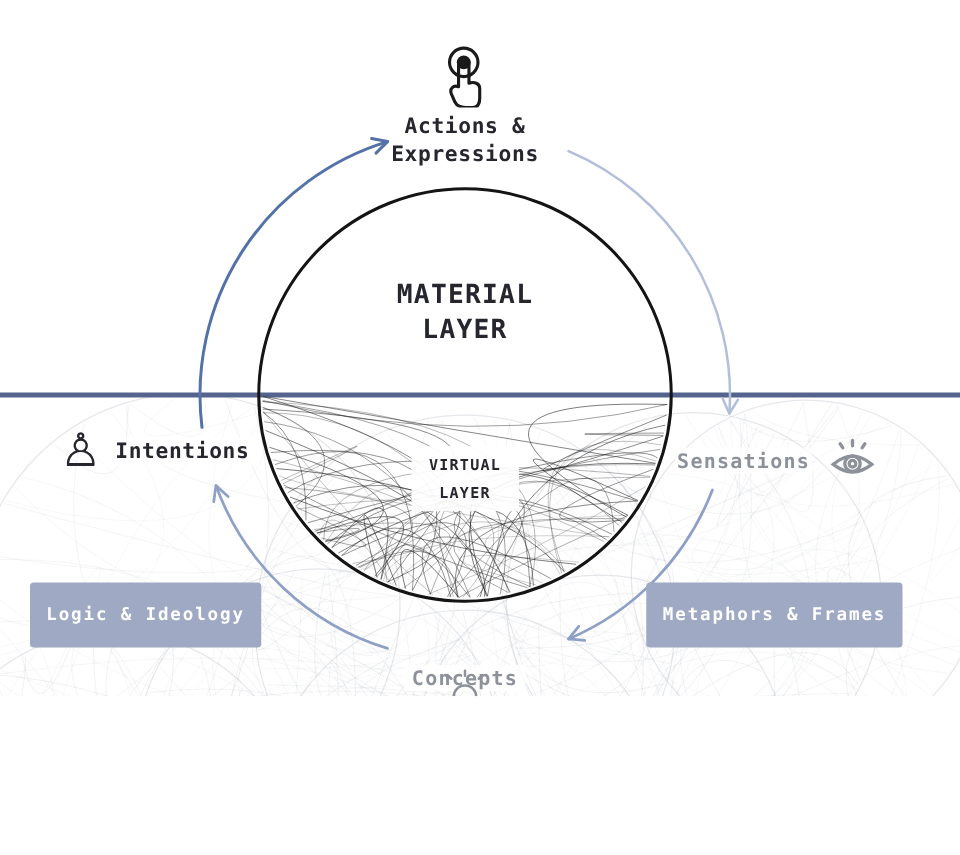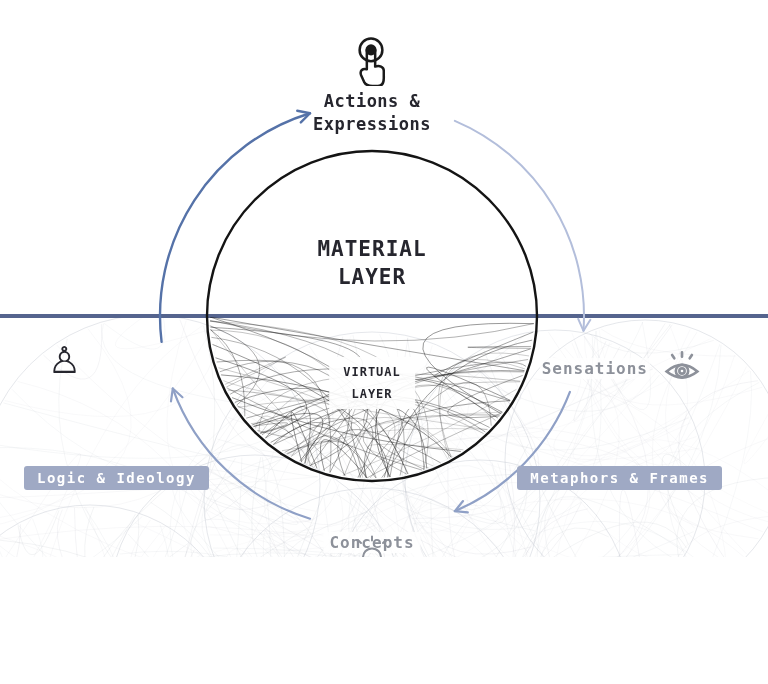--- a/index.html
+++ b/index.html
@@ -6,37 +6,37 @@
   .canvas{
     position:relative;width:768px;height:557px;overflow:hidden;background:#ffffff;
     font-family:"DejaVu Sans Mono","Liberation Mono",monospace;
   }
   svg.art{position:absolute;left:0;top:0;}
   .label{position:absolute;white-space:pre-line;font-weight:bold;}
   .dark{color:var(--dark_text);}
   .gray{color:var(--gray_text);}
   .node-top{left:372px;top:90px;transform:translateX(-50%);text-align:center;
     font-size:17px;line-height:23px;letter-spacing:.5px;}
-  .layer-material{left:372px;top:235px;transform:translateX(-50%);text-align:center;
+  .layer-material{left:372px;top:221px;transform:translateX(-50%);text-align:center;
     font-size:21px;line-height:28px;letter-spacing:1px;}
   .layer-virtual{left:372px;top:357px;transform:translateX(-50%);text-align:center;
     font-size:12px;line-height:22px;letter-spacing:1px;background:rgba(255,255,255,.92);
     padding:4px 14px;}
   .node-left{position:absolute;left:48px;top:342px;display:flex;align-items:center;gap:9px;}
   .node-left .txt{font-size:17px;letter-spacing:.5px;background:rgba(255,255,255,.75);padding:1px 2px;}
   .pawn{font-family:"DejaVu Sans",sans-serif;font-size:37px;line-height:38px;color:var(--dark_text);}
   .node-right{position:absolute;right:64px;top:346px;display:flex;align-items:center;gap:10px;margin-left:16px;}
   .node-right .txt{font-size:16px;letter-spacing:1px;background:rgba(255,255,255,.75);padding:1px 2px;}
   .node-bottom{left:372px;top:532px;transform:translateX(-50%);font-size:16px;
     letter-spacing:1px;background:rgba(255,255,255,.85);padding:1px 6px;}
   .icon{position:absolute;}
   .icon-tap{left:348px;top:36px;}
   .icon-bulb{left:351px;top:534px;}
   .badge{position:absolute;top:466px;background:var(--badge_bg);color:var(--badge_text);
-    font-weight:bold;font-size:14px;letter-spacing:1.5px;padding:4px 13px;border-radius:3px;}
+    font-weight:bold;font-size:14px;letter-spacing:1.5px;padding:18px 13px;border-radius:3px;}
   .badge-left{left:24px;}
   .badge-right{right:46px;}
 </style>
 </head>
 <body>
 
 <div class="canvas">
 
   <svg class="art" id="art" width="768" height="684" viewBox="0 0 768 684">
       <defs>
@@ -441,20 +441,21 @@
   <div class="label dark node-top">Actions &amp;
 Expressions</div>
 
   <div class="label dark layer-material">MATERIAL
 LAYER</div>
   <div class="label dark layer-virtual">VIRTUAL
 LAYER</div>
 
   <div class="node-left">
     <span class="pawn">♙</span>
+    <span class="label dark txt" style="position:static">Intentions</span>
   </div>
 
   <div class="node-right">
     <span class="label gray txt" style="position:static">Sensations</span>
     <span>
       <svg width="44" height="40" viewBox="-20 -20 40 34" fill="none" stroke="#8d919a" stroke-width="2.4" stroke-linecap="round">
         <path d="M-14,2 Q0,-10 14,2 Q0,13 -14,2 Z"></path>
         <circle cx="0" cy="1.5" r="5.6"></circle>
         <circle cx="0" cy="1.5" r="2.4"></circle>
         <path d="M-7,-10 L-9,-13 M0,-11.5 L0,-15.5 M7,-10 L9,-13"></path>

